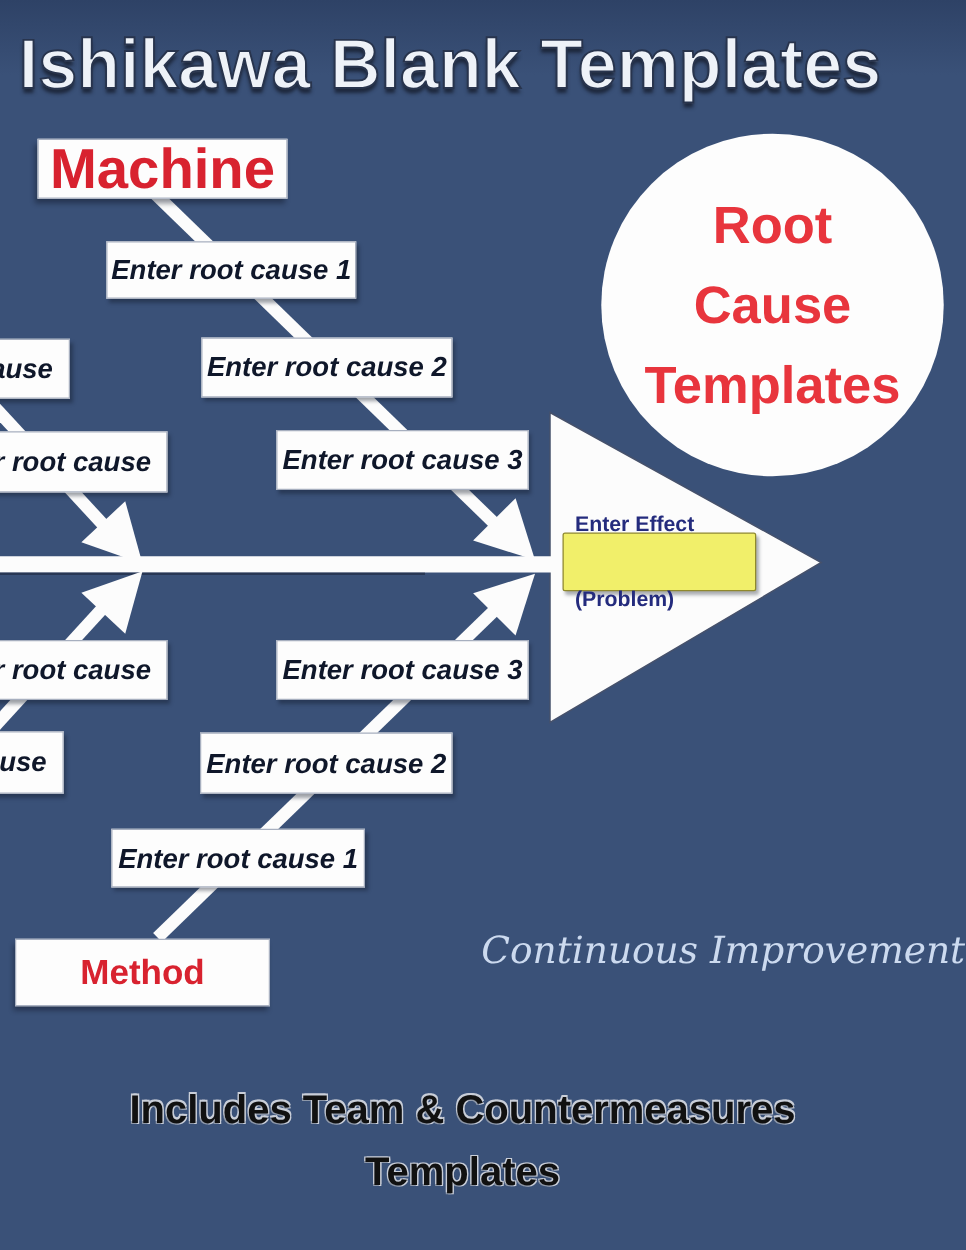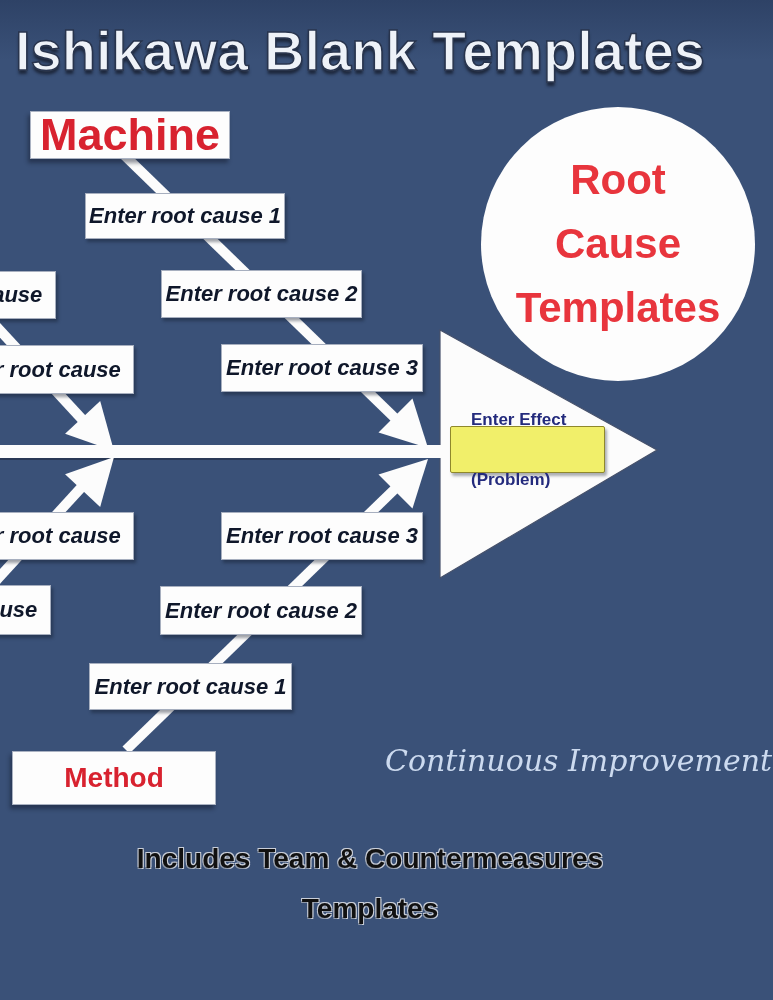--- a/index.html
+++ b/index.html
@@ -28,35 +28,35 @@
     display:flex;align-items:center;justify-content:center;
     color:#0f172a;font-style:italic;font-weight:700;font-size:22px;
     box-shadow:2px 3px 3px rgba(15,22,38,0.4);
     white-space:nowrap;overflow:hidden;
   }
   .effect-box{
     position:absolute;z-index:3;left:450px;top:426px;width:155px;height:47px;
     background:#f1ef6a;border:1.5px solid #8f882c;border-radius:2px;
     box-shadow:2px 3px 3px rgba(15,22,38,0.35);
     display:flex;flex-direction:column;justify-content:center;
-    padding-left:20px;box-sizing:border-box;
+    padding-left:9px;box-sizing:border-box;
     color:#242b7d;font-weight:800;font-size:17px;line-height:20px;gap:40px;
   }
   .badge-text{
     position:absolute;z-index:2;left:482px;top:148px;width:272px;
     text-align:center;color:#e8353d;font-weight:800;font-size:42px;line-height:64px;
   }
   .tagline{
     position:absolute;z-index:2;left:385px;top:700px;width:378px;
     font-family:"DejaVu Serif", serif;font-style:italic;
     color:#ccdaef;font-size:30px;text-align:center;white-space:nowrap;margin-top:43px;
   }
   .footer{
-    position:absolute;z-index:2;left:0;top:834px;width:740px;
-    text-align:center;color:#111;font-weight:800;font-size:28px;line-height:50px;
+    position:absolute;z-index:2;left:0;top:862px;width:740px;
+    text-align:center;color:#111;font-weight:800;font-size:32px;line-height:50px;
     text-shadow:-1px -1px 0 #c9ced8, 1px -1px 0 #c9ced8, -1px 1px 0 #8d97a8, 1px 1px 0 #c9ced8;
   }
 </style>
 </head>
 <body>
 
 <div class="canvas">
 
   <svg class="diagram" width="773" height="1000" viewBox="0 0 773 1000">
 

